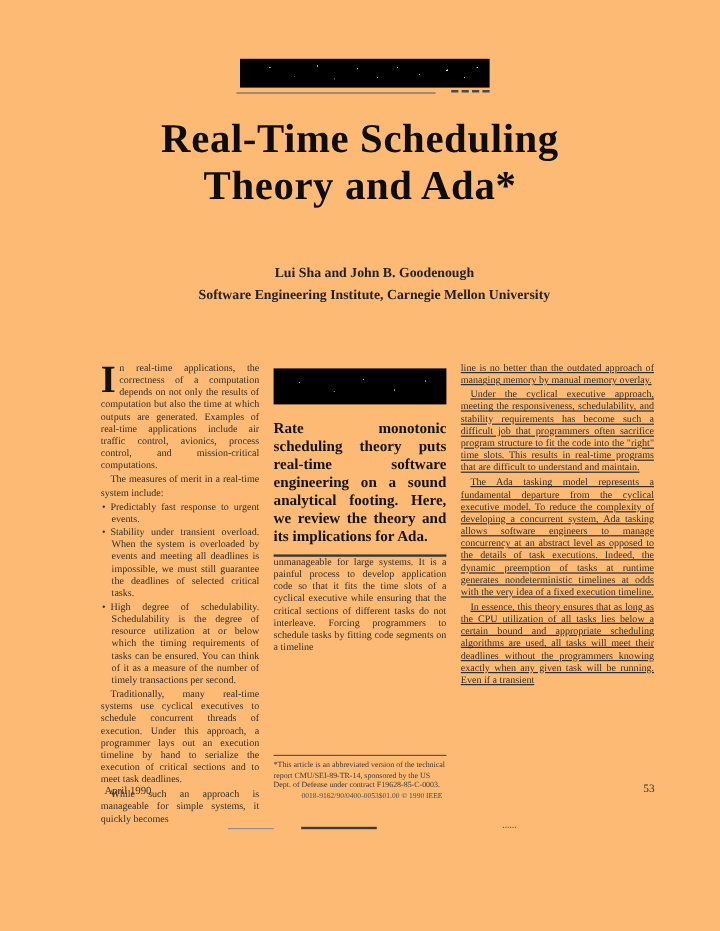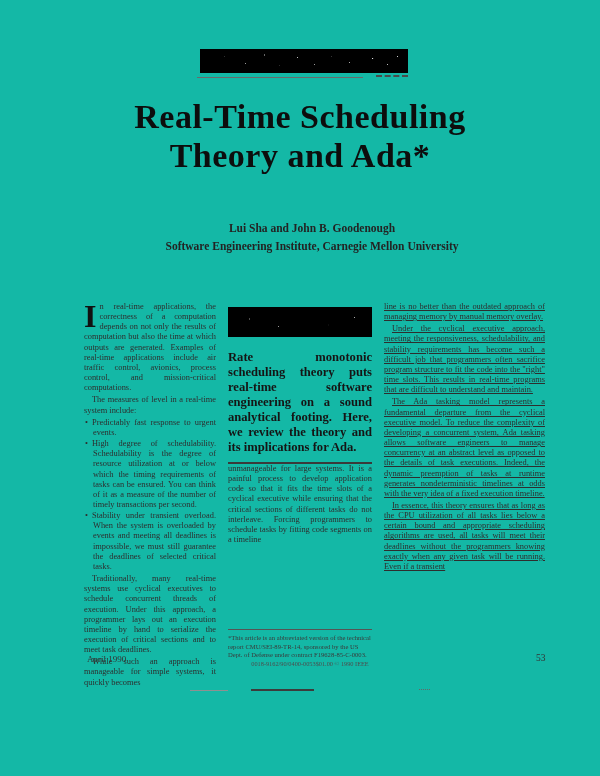--- a/index.html
+++ b/index.html
@@ -1,17 +1,17 @@
 <!DOCTYPE html>
 <html><head>
 <meta charset="utf-8">
 <style>
   html,body{margin:0;padding:0;background:#ffffff;}
   .page{
-    position:relative;width:600px;height:776px;background:#14b8a6;
+    position:relative;width:600px;height:776px;background:#fdba74;
     font-family:"Liberation Serif","DejaVu Serif",serif;color:#1b1b1b;
     overflow:hidden;
   }
   
   .banner{
     position:absolute;left:200px;top:49px;width:208px;height:24px;background:#000;
     background-image:
       radial-gradient(circle 1px at 12% 30%, #bbb 0, #bbb 40%, transparent 60%),
       radial-gradient(circle 1px at 22% 60%, #999 0, #999 40%, transparent 60%),
       radial-gradient(circle 1px at 31% 25%, #ccc 0, #ccc 40%, transparent 60%),
@@ -99,25 +99,25 @@
     <span>Theory and Ada*</span>
   </div>
 
   <div class="authors">
     <span>Lui Sha and John B. Goodenough</span>
     <span class="affil">Software Engineering Institute, Carnegie Mellon University</span>
   </div>
 
   <div class="col col-left">
     <p><span class="dropcap">I</span><span>n real-time applications, the correctness of a computation depends on not only the results of computation but also the time at which outputs are generated. Examples of real-time applications include air traffic control, avionics, process control, and mission-critical computations.</span></p>
-    <p class="ind">The measures of level in a real-time system include:</p>
+    <p class="ind">The measures of merit in a real-time system include:</p>
     <ul class="blist">
       <li><span class="bmark">•</span><span>Predictably fast response to urgent events.</span></li>
+      <li><span class="bmark">•</span><span>Stability under transient overload. When the system is overloaded by events and meeting all deadlines is impossible, we must still guarantee the deadlines of selected critical tasks.</span></li>
       <li><span class="bmark">•</span><span>High degree of schedulability. Schedulability is the degree of resource utilization at or below which the timing requirements of tasks can be ensured. You can think of it as a measure of the number of timely transactions per second.</span></li>
-      <li><span class="bmark">•</span><span>Stability under transient overload. When the system is overloaded by events and meeting all deadlines is impossible, we must still guarantee the deadlines of selected critical tasks.</span></li>
     </ul>
     <p class="ind">Traditionally, many real-time systems use cyclical executives to schedule concurrent threads of execution. Under this approach, a programmer lays out an execution timeline by hand to serialize the execution of critical sections and to meet task deadlines.</p>
     <p class="ind">While such an approach is manageable for simple systems, it quickly becomes</p>
   </div>
 
   <div class="col col-mid">
     <div class="quote-bar"></div>
     <p class="pull-quote">Rate monotonic scheduling theory puts real-time software engineering on a sound analytical footing. Here, we review the theory and its implications for Ada.</p>
     <hr class="quote-rule">
     <p class="mid-body">unmanageable for large systems. It is a painful process to develop application code so that it fits the time slots of a cyclical executive while ensuring that the critical sections of different tasks do not interleave. Forcing programmers to schedule tasks by fitting code segments on a timeline</p>

